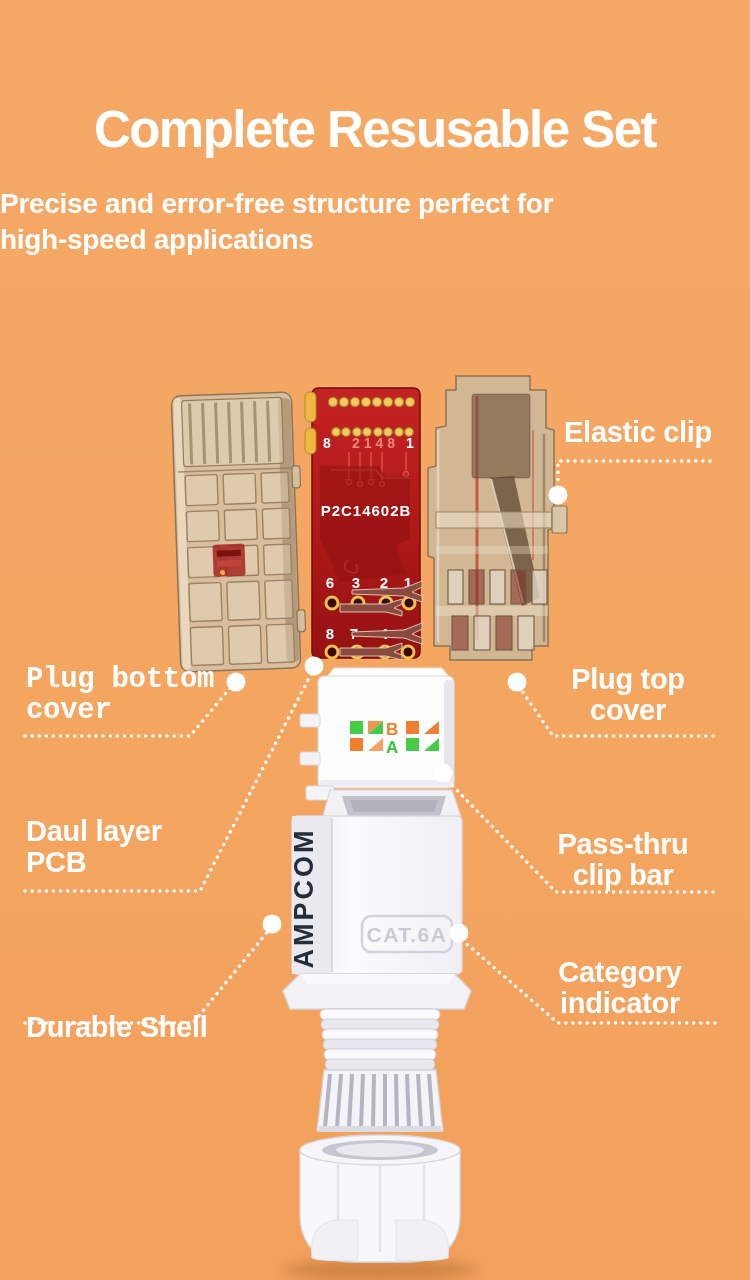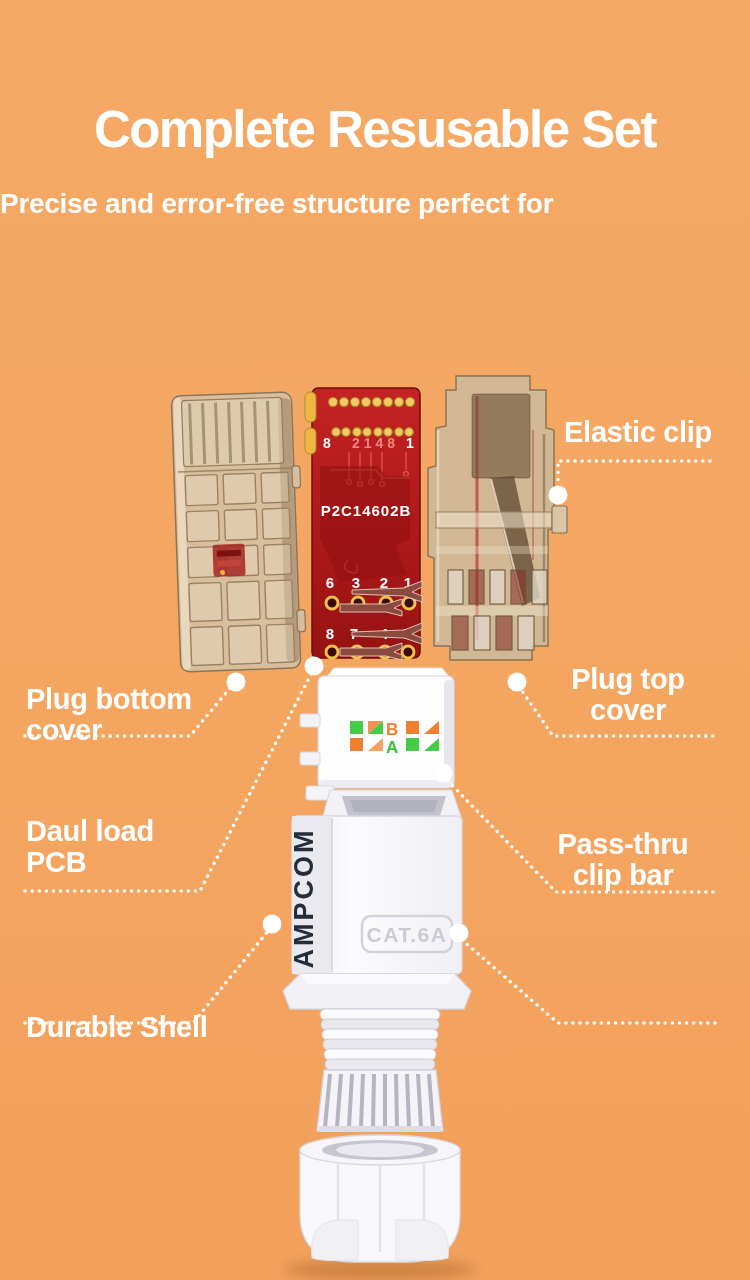--- a/index.html
+++ b/index.html
@@ -37,20 +37,21 @@
   .cat-text{font-size:21px;font-weight:bold;fill:#cbcbd6;letter-spacing:1.5px;}
 </style>
 </head>
 <body>
 
 <div class="stage">
 
   <div class="title">Complete Resusable Set</div>
   <div class="subtitle">
     <div>Precise and error-free structure perfect for</div>
+    <div>high-speed applications</div>
   </div>
 
   <svg class="art" width="750" height="1280" viewBox="0 0 750 1280">
     <defs>
       <linearGradient id="pcbGrad" x1="0" y1="0" x2="0" y2="1">
         <stop offset="0" stop-color="#c42323"></stop>
         <stop offset="0.55" stop-color="#ae1818"></stop>
         <stop offset="1" stop-color="#961212"></stop>
       </linearGradient>
       <linearGradient id="shellGrad" x1="0" y1="0" x2="1" y2="0">
@@ -323,18 +324,19 @@
       <circle cx="236" cy="682" r="9.5"></circle>
       <circle cx="517" cy="682" r="9.5"></circle>
       <circle cx="314" cy="666" r="9.5"></circle>
       <circle cx="443" cy="773" r="9.5"></circle>
       <circle cx="272" cy="924" r="9.5"></circle>
       <circle cx="459" cy="933" r="9.5"></circle>
     </g>
   </svg>
 
   <div class="label" style="top:417px;right:38px;text-align:right;margin-left:45px;">Elastic clip</div>
-  <div class="label" style="top:684px;left:26px;width:200px;">Plug bottom cover</div>
+  <div class="label" style="top:664px;left:26px;width:200px;font-family:Liberation Mono, monospace;">Plug bottom cover</div>
   <div class="label right" style="top:664px;right:37px;width:170px;">Plug top cover</div>
-  <div class="label" style="top:816px;left:26px;width:180px;">Daul load PCB</div>
+  <div class="label" style="top:816px;left:26px;width:180px;">Daul layer PCB</div>
   <div class="label right" style="top:829px;right:37px;width:180px;">Pass-thru clip bar</div>
   <div class="label" style="top:984px;left:26px;width:260px;margin-top:28px;">Durable Shell</div>
+  <div class="label right" style="top:957px;right:35px;width:190px;">Category indicator</div>
 </div>
 
 </body></html>

